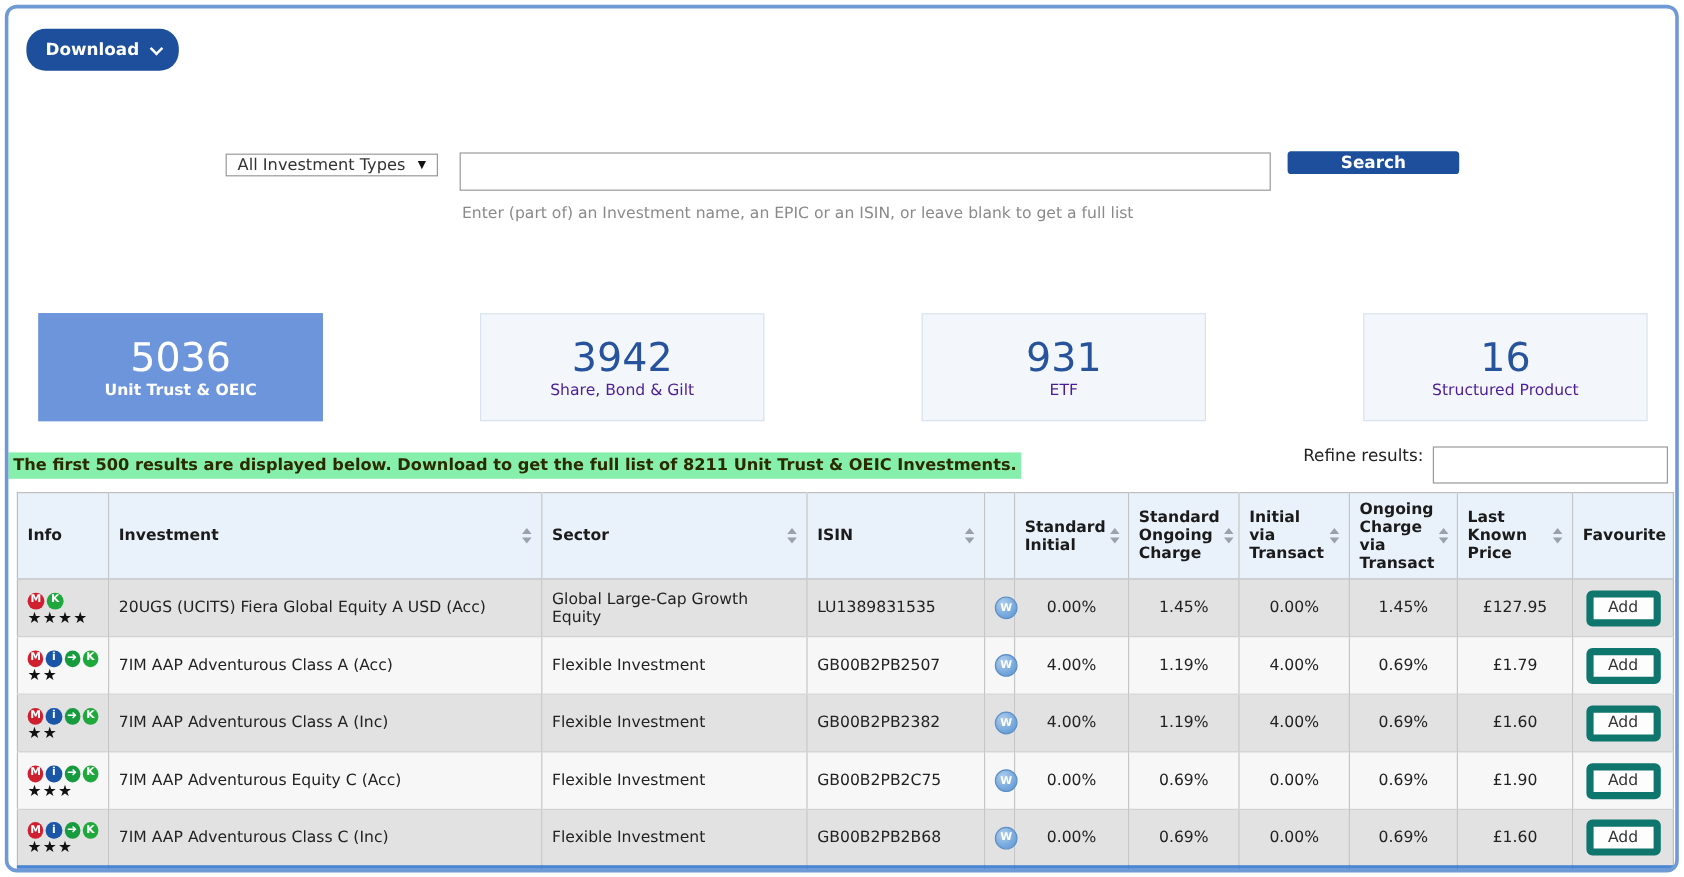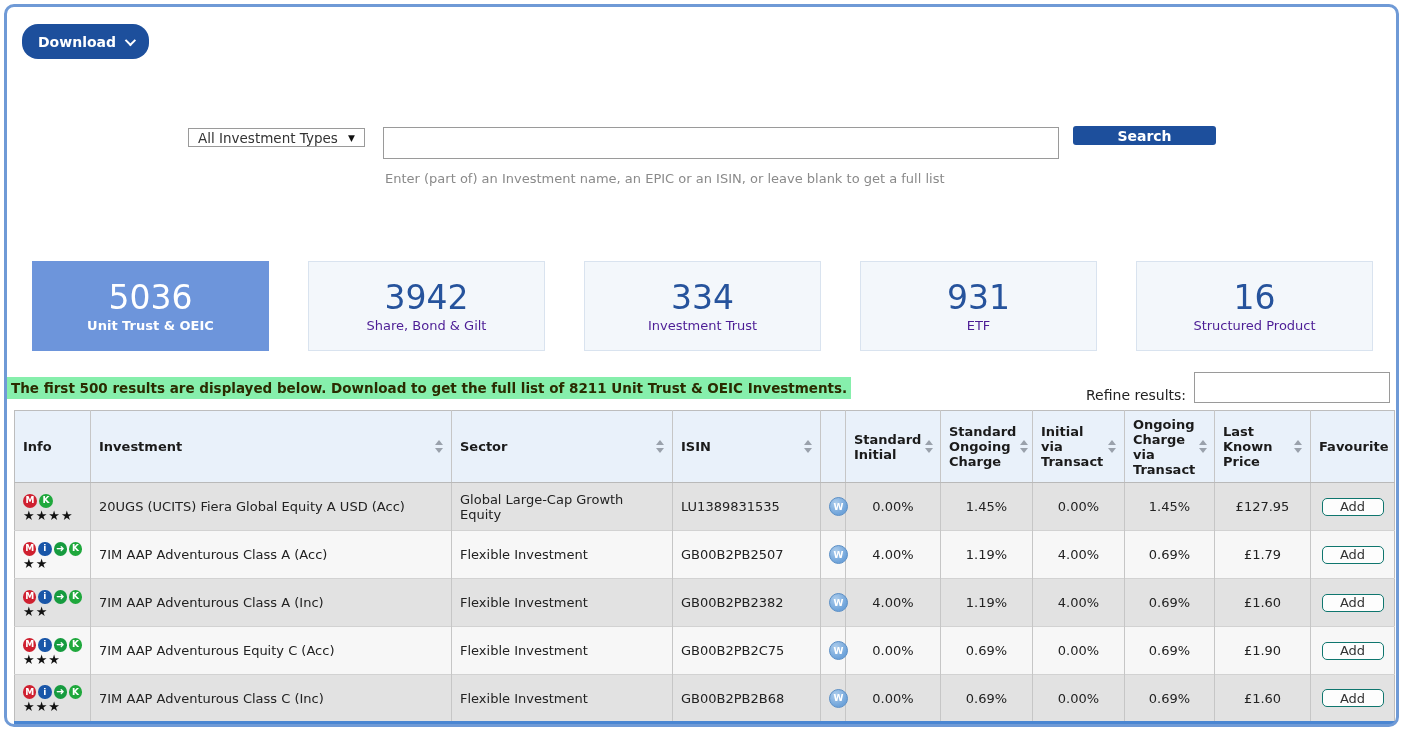--- a/index.html
+++ b/index.html
@@ -38,21 +38,21 @@
           cursor:pointer; }
   .card .num { font-size:33px; color:#26539c; line-height:1.15; }
   .card .lbl { font-size:13px; color:#4c1d95; margin-top:2px; }
   .card.active { background:#6d95db; border-color:#6d95db; }
   .card.active .num { color:#fff; }
   .card.active .lbl { color:#fff; font-weight:bold; }
 
   
   .notice { position:absolute; left:7px; top:377px; background:#86efac; color:#2b2b00;
             font-weight:bold; font-size:13.5px; line-height:22px; padding:0 4px; }
-  .refine { position:absolute; top:372px; left:1086px; display:flex; align-items:flex-end; gap:8px; }
+  .refine { position:absolute; top:372px; left:1086px; display:flex; align-items:flex-start; gap:8px; }
   .refine label { font-size:14px; color:#222; }
   .refine input { width:196px; height:31px; border:1px solid #9a9a9a; font-size:13px; padding:0 6px; }
 
   
   .tbl { position:absolute; left:14px; top:410px; width:1380px; border-collapse:collapse;
          table-layout:fixed; font-size:13px; border:1px solid #bdbdbd; border-bottom:3px solid #4a86d2; }
   .tbl th, .tbl td { border-left:1px solid #c6c6c6; vertical-align:middle; }
   .tbl th:first-child, .tbl td:first-child { border-left:none; }
   thead tr { height:72px; background:#e9f1fa; }
   thead th { font-weight:bold; color:#1b1b1b; text-align:left; padding:0 8px;
@@ -78,21 +78,21 @@
   .badge-a { background:#169b3f; font-size:10px; }
   .badge-k { background:#1fa83c; }
   .stars { font-size:13px; color:#111; letter-spacing:1px; line-height:1; }
 
   
   .wbadge { width:19px; height:19px; border-radius:50%; display:inline-flex; align-items:center; justify-content:center;
             background:radial-gradient(circle at 35% 30%, #aecdec, #6ea3da 70%); border:1px solid #5d90c6;
             color:#fff; font-size:9px; font-weight:bold; cursor:pointer; }
 
   
-  .add-btn { width:62px; height:18px; background:#fdfdfd; border:1px solid #0f766e; border-radius:5px;
+  .add-btn { width:62px; height:30px; background:#fdfdfd; border:6px solid #0f766e; border-radius:5px;
              font-size:13px; color:#333; cursor:pointer; font-family:"DejaVu Sans","Liberation Sans",sans-serif; }
 </style>
 </head>
 <body>
 
 <div id="app">
   <div class="frame"></div>
 
   <button id="download-btn" class="btn-primary">
     <span>Download</span>
@@ -109,24 +109,20 @@
   <div class="helper">Enter (part of) an Investment name, an EPIC or an ISIN, or leave blank to get a full list</div>
 
   <div class="cards">
     <div class="card active">
       <div class="num">5036</div>
       <div class="lbl">Unit Trust &amp; OEIC</div>
     </div>
     <div class="card">
       <div class="num">3942</div>
       <div class="lbl">Share, Bond &amp; Gilt</div>
-    </div>
-    <div class="card">
-      <div class="num">334</div>
-      <div class="lbl">Investment Trust</div>
     </div>
     <div class="card">
       <div class="num">931</div>
       <div class="lbl">ETF</div>
     </div>
     <div class="card">
       <div class="num">16</div>
       <div class="lbl">Structured Product</div>
     </div>
   </div>

